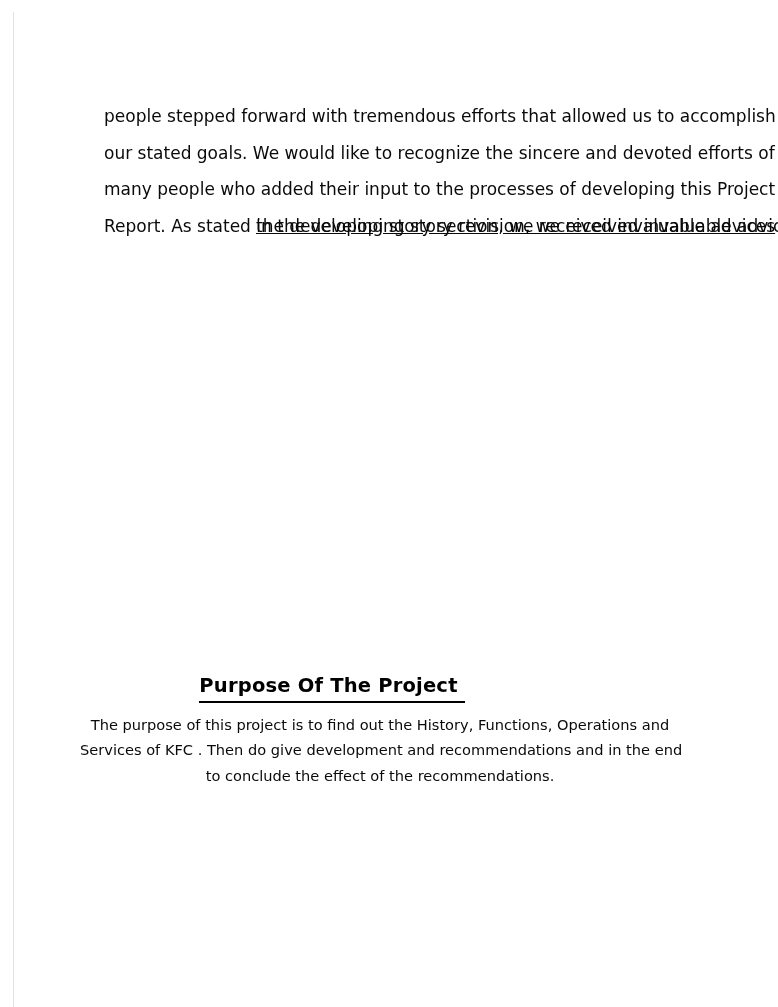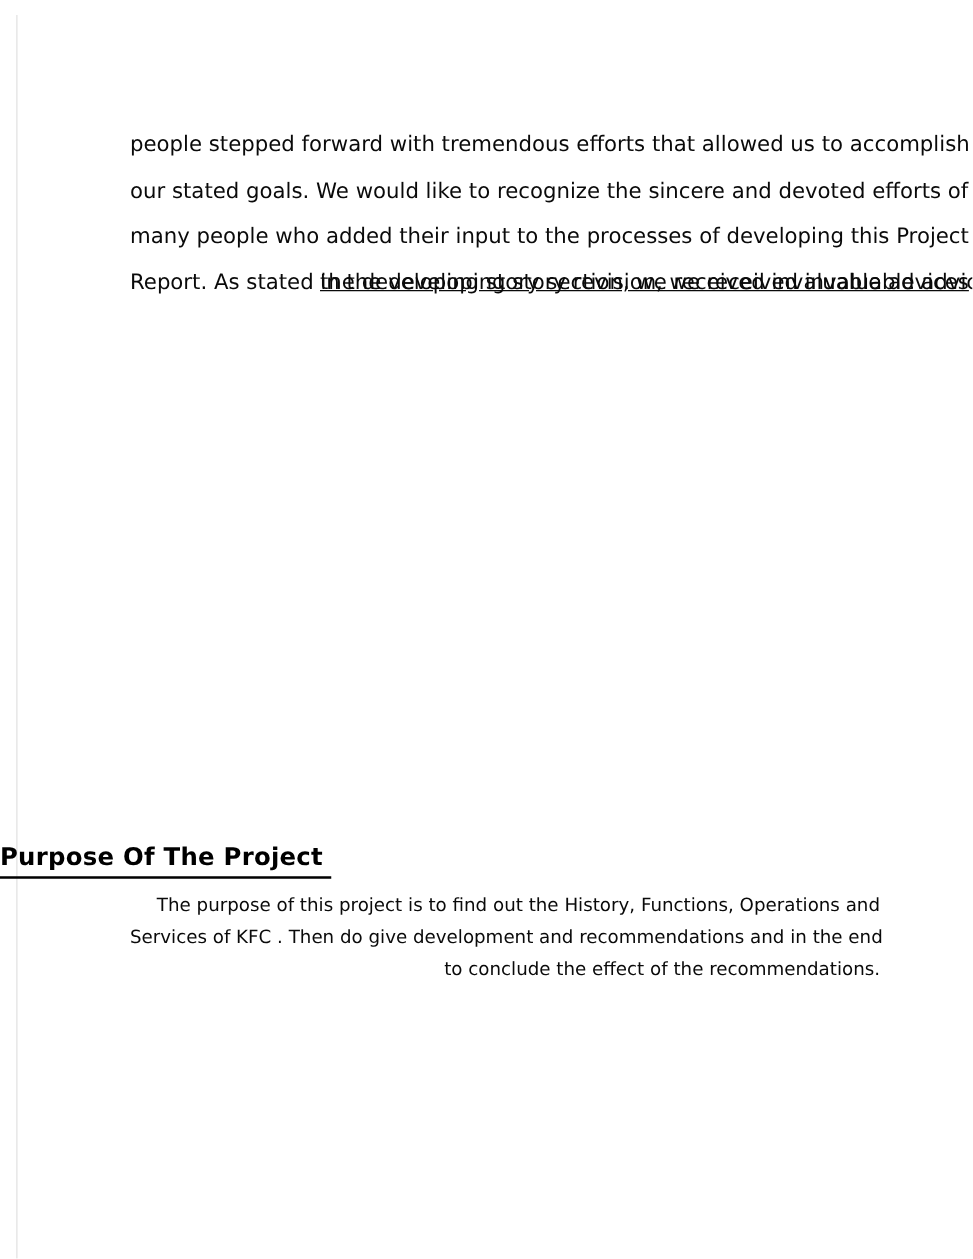--- a/index.html
+++ b/index.html
@@ -62,41 +62,42 @@
     white-space: nowrap;
     text-decoration: underline;
   }
 
   
   .section-heading {
     position: absolute;
     left: 0;
     top: 672px;
     width: 664px;
+    text-align: center;
   }
 
   .section-heading .heading-text {
     display: inline-block;
     font-size: 19.5px;
     font-weight: bold;
     line-height: 28px;
     letter-spacing: 0.2px;
     border-bottom: 2.2px solid #000000;
     padding-bottom: 1px;
     white-space: pre;
     color: #000000;
   }
 
   
   .purpose-block {
     position: absolute;
-    left: 104px;
+    left: 80px;
     top: 712px;
     width: 600px;
-    text-align: right;
+    text-align: center;
   }
 
   .purpose-line {
     font-size: 14.6px;
     line-height: 25.4px;
     white-space: nowrap;
     color: #0a0a0a;
   }
 </style>
 </head>

